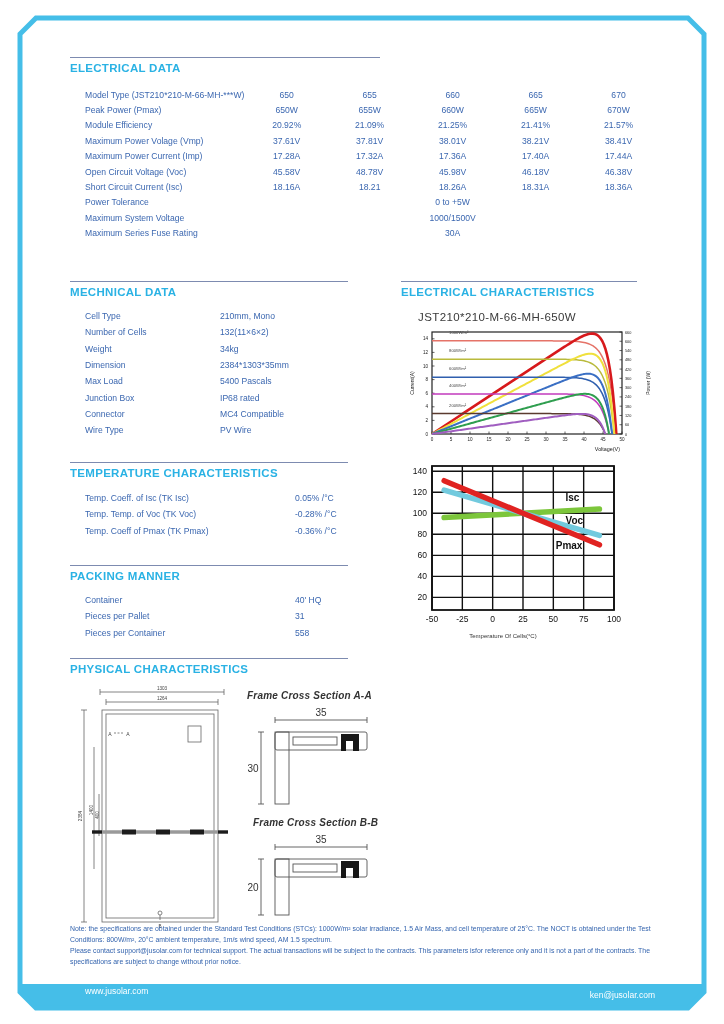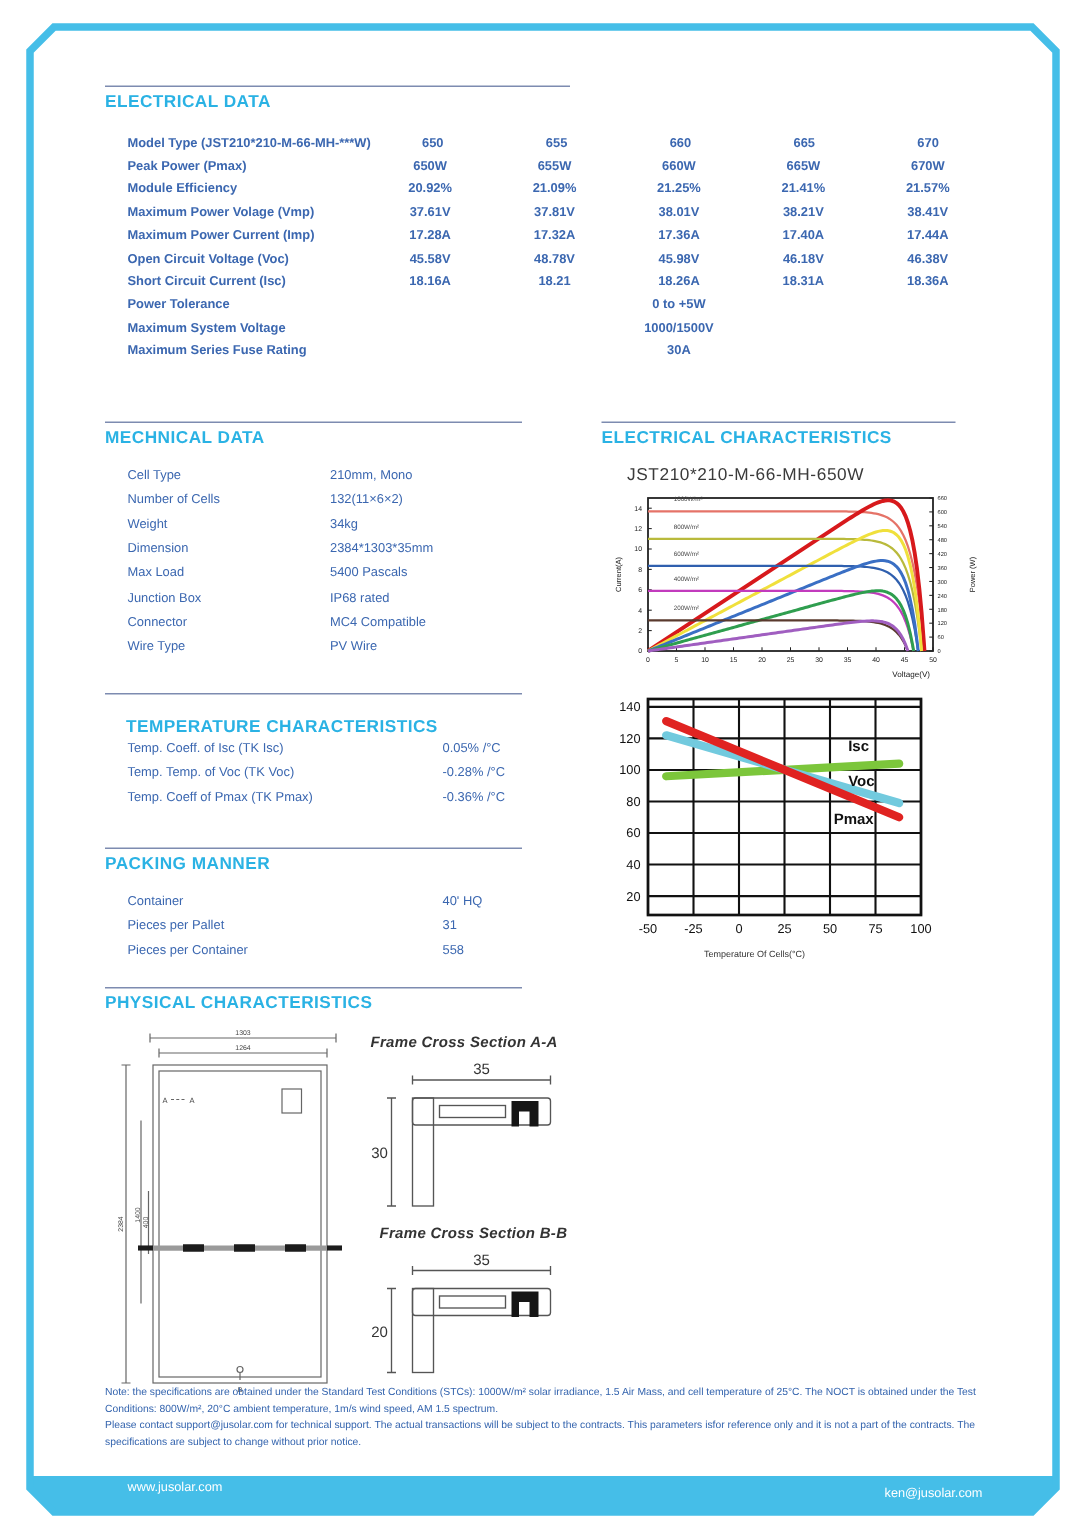--- a/index.html
+++ b/index.html
@@ -2,21 +2,21 @@
 <html><head>
 <meta charset="utf-8">
 <style>
   html,body{margin:0;padding:0;background:#fff;}
   .page{position:relative;width:724px;height:1024px;background:#fff;
         font-family:"Liberation Sans",sans-serif;overflow:hidden;border-radius:18px;}
   .abs{position:absolute;}
   .divider{height:1px;background:#7d8bb0;}
   .sec-head{font-size:11.5px;font-weight:bold;color:#2ab2e4;letter-spacing:.3px;}
   
-  .trow{display:flex;align-items:center;height:15.4px;font-size:8.6px;color:#3b67b0;font-weight:bold;}
+  .trow{display:flex;align-items:center;height:15.4px;font-size:8.6px;color:#3b67b0;}
   .tlabel{width:170px;padding-left:15px;white-space:nowrap;}
   .tcell{width:88px;text-align:center;}
   .tspan{width:440px;text-align:center;}
   
   .kvrow{display:flex;height:16.3px;align-items:center;font-size:8.6px;color:#3b67b0;gap:40px;}
   .kvlabel{padding-left:15px;white-space:nowrap;}
   .mech .kvlabel{width:95px;}
   .wide .kvlabel{width:170px;}
   .kvvalue{white-space:nowrap;}
   .chart-title{font-size:11.5px;color:#3a3a3a;letter-spacing:.4px;}
@@ -226,21 +226,21 @@
       <text x="45.099999999999994" y="44.42" font-size="4.2" text-anchor="start" fill="#444">600W/m²</text>
       <polyline points="28,67.88000000925038 29.52,67.88000001119134 31.04,67.88000001353957 32.56,67.88000001638052 34.08,67.88000001981757 35.6,67.88000002397581 37.120000000000005,67.88000002900654 38.64,67.88000003509288 40.16,67.88000004245625 41.68,67.88000005136465 43.199999999999996,67.88000006214227 44.72,67.88000007518131 46.24,67.88000009095627 47.760000000000005,67.88000011004122 49.28,67.8800001331307 50.800000000000004,67.88000016106491 52.32000000000001,67.88000019486046 53.84,67.88000023574716 55.360000000000014,67.88000028521293 56.88000000000001,67.8800003450579 58.400000000000006,67.88000041745987 59.92000000000001,67.88000050505362 61.44000000000001,67.88000061102679 62.96000000000001,67.88000073923583 64.48000000000002,67.88000089434641 66.00000000000001,67.88000108200316 67.52000000000001,67.88000130903507 69.04000000000002,67.8800015837041 70.56000000000002,67.88000191600571 72.08000000000001,67.88000231803271 73.60000000000002,67.88000280441523 75.12000000000002,67.88000339285325 76.64000000000001,67.88000410476062 78.16000000000003,67.88000496604434 79.68000000000004,67.88000600804742 81.20000000000002,67.88000726868938 82.72000000000003,67.88000879384626 84.24000000000004,67.88001063902004 85.76000000000003,67.88001287135846 87.28000000000003,67.88001557209856 88.80000000000003,67.88001883952299 90.32000000000002,67.8800227925366 91.84000000000002,67.88002757499353 93.36000000000001,67.8800333609322 94.88000000000001,67.88004036090877 96.39999999999999,67.88004882965936 97.92,67.88005907537035 99.43999999999998,67.8800714708935 100.95999999999998,67.88008646731433 102.47999999999998,67.88010461036765 103.99999999999997,67.88012656029747 105.51999999999997,67.88015311588376 107.03999999999996,67.88018524351102 108.55999999999996,67.88022411233592 110.07999999999994,67.8802711368341 111.59999999999995,67.88032802827428 113.11999999999993,67.88039685699323 114.63999999999994,67.88048012773723 116.15999999999993,67.88058087081237 117.67999999999992,67.88070275236046 119.19999999999992,67.8808502077736 120.71999999999991,67.88102860310255 122.23999999999991,67.88124443033271 123.75999999999989,67.88150554363403 125.2799999999999,67.88182144518207 126.7999999999999,67.88220363095184 128.31999999999988,67.8826660090678 129.83999999999986,67.88322540593455 131.3599999999999,67.88390217856656 132.87999999999988,67.88472095540041 134.39999999999986,67.88571153254844 135.91999999999985,67.88690995810916 137.43999999999983,67.88835984399373 138.95999999999987,67.89011395300747 140.47999999999985,67.89223611894121 141.99999999999983,67.89480356954724 143.5199999999998,67.89790973693479 145.03999999999985,67.90166765765849 146.55999999999983,67.90621408623227 148.0799999999998,67.91171447176356 149.5999999999998,67.91836897881277 151.11999999999983,67.92641977158281 152.6399999999998,67.93615982651808 154.1599999999998,67.94794359401175 155.67999999999978,67.96219989721205 157.1999999999998,67.97944753732784 158.71999999999977,68.0003141733263 160.23999999999978,68.02555916307378 161.75999999999976,68.05610119713225 163.27999999999977,68.09305173083263 164.79999999999976,68.13775543125175 166.31999999999974,68.19183911099961 167.83999999999975,68.25727092956598 169.35999999999976,68.33643201662332 170.87999999999974,68.43220312372995 172.39999999999972,68.54806945777594 173.91999999999973,68.68824751116638 175.4399999999997,68.85783850421996 176.95999999999972,69.06301402370573 178.4799999999997,69.31124061309171 179.99999999999972,69.61155148756941 181.5199999999997,69.97487526183812 183.0399999999997,70.41443365338299 184.5599999999997,70.9462226340695 186.07999999999967,71.5895945396442 187.59999999999968,72.36796232069238 189.1199999999997,73.30965156345266 190.63999999999965,74.44893128638294 192.15999999999966,75.82726102420122 193.67999999999967,77.49479958204361 195.19999999999965,79.51223036482027 196.71999999999963,81.95296970734015 198.23999999999964,84.90583856855845 199.75999999999962,88.47829481558662 201.27999999999963,92.80034372353073 202.79999999999964,98.02926899817902 204.3199999999996,104.35535648821195 205.08,108" fill="none" stroke="#c23bbd" stroke-width="1.5"></polyline>
       <polyline points="28,108 29.52,107.58024247813336 31.04,107.16048495631584 32.56,106.74072743456293 34.08,106.32096991289441 35.6,105.90121239133555 37.120000000000005,105.48145486991847 38.64,105.06169734868396 40.16,104.6419398276837 41.68,104.22218230698302 43.199999999999996,103.80242478666429 44.72,103.38266726683136 46.24,102.96290974761476 47.760000000000005,102.54315222917846 49.28,102.12339471172808 50.800000000000004,101.70363719552118 52.32000000000001,101.28387968087999 53.84,100.86412216820725 55.360000000000014,100.44436465800571 56.88000000000001,100.02460715090251 58.400000000000006,99.60484964767915 59.92000000000001,99.18509214930863 61.44000000000001,98.76533465700153 62.96000000000001,98.34557717226275 64.48000000000002,97.92581969696175 66.00000000000001,97.50606223341937 67.52000000000001,97.0863047845148 69.04000000000002,96.66654735381785 70.56000000000002,96.24678994575191 72.08000000000001,95.8270325657951 73.60000000000002,95.40727522072794 75.12000000000002,94.98751791893898 76.64000000000001,94.56776067080087 78.16000000000003,94.1480034891338 79.68000000000004,93.72824638977588 81.20000000000002,93.30848939228518 82.72000000000003,92.88873252080359 84.24000000000004,92.46897580511919 85.76000000000003,92.04921928197295 87.28000000000003,91.629462996665 88.80000000000003,91.20970700502883 90.32000000000002,90.78995137585733 91.84000000000002,90.37019619388292 93.36000000000001,89.95044156343796 94.88000000000001,89.5306876129494 96.39999999999999,89.11093450045655 97.92,88.6911824203839 99.43999999999998,88.27143161185212 100.95999999999998,87.85168236887503 102.47999999999998,87.4319350528678 103.99999999999997,87.01219010798766 105.51999999999997,86.59244807994457 107.03999999999996,86.1727096390633 108.55999999999996,85.75297560855222 110.07999999999994,85.33324699914893 111.59999999999995,84.9135250515738 113.11999999999993,84.4938112885431 114.63999999999994,84.07410757848393 116.15999999999993,83.6544162135719 117.67999999999992,83.23474000529684 119.19999999999992,82.81508240147659 120.71999999999991,82.39544762951185 122.23999999999991,81.97584087174283 123.75999999999989,81.55626848007188 125.2799999999999,81.13673823860981 126.7999999999999,80.71725968505014 128.31999999999988,80.29784450385283 129.83999999999986,79.87850700722336 131.3599999999999,79.45926472342016 132.87999999999988,79.04013911625471 134.39999999999986,78.62115646493822 135.91999999999985,78.20234893988739 137.43999999999983,77.78375591798664 138.95999999999987,77.36542559043113 140.47999999999985,76.9474169280251 141.99999999999983,76.52980208315454 143.5199999999998,76.11266932515896 145.03999999999985,75.69612662719284 146.55999999999983,75.28030604874006 148.0799999999998,74.86536908976038 149.5999999999998,74.45151323126613 151.11999999999983,74.03897992449036 152.6399999999998,73.62806434858905 154.1599999999998,73.21912732730732 155.67999999999978,72.81260988102133 157.1999999999998,72.40905099544194 158.71999999999977,72.00910931617648 160.23999999999978,71.6135896343408 161.75999999999976,71.22347521865004 163.27999999999977,70.83996728139331 164.79999999999976,70.46453314855756 166.31999999999974,70.09896504924723 167.83999999999975,69.74545186002419 169.35999999999976,69.40666665240732 170.87999999999974,69.08587351667344 172.39999999999972,68.78705789684808 173.91999999999973,68.51508560027725 175.4399999999997,68.27589677687139 176.95999999999972,68.07674254240703 178.4799999999997,67.926473601234 179.99999999999972,67.83589227223797 181.5199999999997,67.81818181818181 183.0399999999997,67.8894300203103 184.5599999999997,68.06926764636623 186.07999999999967,68.381646975871 187.59999999999968,68.85579104817506 189.1199999999997,69.52735100133063 190.63999999999965,70.43981703501159 192.15999999999966,71.64623847720901 193.67999999999967,73.21132055031433 195.19999999999965,75.21398018993708 196.71999999999963,77.75046124462295 198.23999999999964,80.9381312768574 199.75999999999962,84.92010884793056 201.27999999999963,89.8709026392786 202.79999999999964,96.00328330422629 204.3199999999996,103.5766570945518 205.08,108" fill="none" stroke="#2f9e4f" stroke-width="2" stroke-linejoin="round"></polyline>
       <text x="45.099999999999994" y="61.08" font-size="4.2" text-anchor="start" fill="#444">400W/m²</text>
       <polyline points="28,87.60000000757243 29.52,87.60000000916133 31.04,87.60000001108361 32.56,87.60000001340923 34.08,87.60000001622284 35.6,87.6000000196268 37.120000000000005,87.600000023745 38.64,87.60000002872732 40.16,87.60000003475504 41.68,87.60000004204753 43.199999999999996,87.60000005087018 44.72,87.60000006154405 46.24,87.60000007445755 47.760000000000005,87.60000009008067 49.28,87.60000010898189 50.800000000000004,87.60000013184907 52.32000000000001,87.60000015951438 53.84,87.60000019298457 55.360000000000014,87.60000023347767 56.88000000000001,87.60000028246725 58.400000000000006,87.6000003417361 59.92000000000001,87.60000041344108 61.44000000000001,87.6000005001916 62.96000000000001,87.60000060514457 64.48000000000002,87.60000073211938 66.00000000000001,87.60000088573675 67.52000000000001,87.60000107158697 69.04000000000002,87.6000012964333 70.56000000000002,87.60000156845817 72.08000000000001,87.60000189756079 73.60000000000002,87.60000229571756 75.12000000000002,87.60000277741781 76.64000000000001,87.60000336019108 78.16000000000003,87.60000406524507 79.68000000000004,87.60000491823743 81.20000000000002,87.6000059502094 82.72000000000003,87.60000719871546 84.24000000000004,87.60000870919002 85.76000000000003,87.60001053660076 87.28000000000003,87.600012747449 88.80000000000003,87.60001542218973 90.32000000000002,87.60001865815944 91.84000000000002,87.60002257311834 93.36000000000001,87.60002730953572 94.88000000000001,87.60003303977456 96.39999999999999,87.60003997236403 97.92,87.60004835958802 99.43999999999998,87.60005850666602 100.95999999999998,87.60007078286046 102.47999999999998,87.60008563491435 103.99999999999997,87.60010360330888 105.51999999999997,87.60012534193201 107.03999999999996,87.60015164187408 108.55999999999996,87.60018346021643 110.07999999999994,87.60022195486053 111.59999999999995,87.60026852666519 113.11999999999993,87.60032487042521 114.63999999999994,87.60039303654669 116.15999999999993,87.60047550566331 117.67999999999992,87.60057527890918 119.19999999999992,87.60069598713301 120.71999999999991,87.60084202302846 122.23999999999991,87.6010187009886 123.75999999999989,87.60123245050208 125.2799999999999,87.60149105012863 126.7999999999999,87.60180391056866 128.31999999999988,87.60218241712822 129.83999999999986,87.60264034404159 131.3599999999999,87.60319435572963 132.87999999999988,87.60386461323475 134.39999999999986,87.60467550790153 135.91999999999985,87.60565654900232 137.43999999999983,87.60684343760921 138.95999999999987,87.60827936579211 140.47999999999985,87.6100165884215 141.99999999999983,87.6121183247757 143.5199999999998,87.61466105915405 145.03999999999985,87.6177373242174 146.55999999999983,87.62145906834478 148.0799999999998,87.62596172954733 149.5999999999998,87.63140916419388 151.11999999999983,87.63799960990889 152.6399999999998,87.6459728996389 154.1599999999998,87.65561918941474 155.67999999999978,87.66728951742115 157.1999999999998,87.68140857862937 158.71999999999977,87.69849017987416 160.23999999999978,87.71915593780119 161.75999999999976,87.74415790012182 163.27999999999977,87.77440591338559 164.79999999999976,87.811000733211 166.31999999999974,87.85527408188936 167.83999999999975,87.90883711109805 169.35999999999976,87.97363903333016 170.87999999999974,88.0520380556972 172.39999999999972,88.14688719745708 173.91999999999973,88.2616381142538 175.4399999999997,88.4004667073372 176.95999999999972,88.5684250888084 178.4799999999997,88.77162543305936 179.99999999999972,89.01746240494509 181.5199999999997,89.31488225907346 183.0399999999997,89.67470840300615 184.5599999999997,90.11003527194337 186.07999999999967,90.63670484838786 187.59999999999968,91.27388316781807 189.1199999999997,92.04475778999151 190.63999999999965,92.9773816175606 192.15999999999966,94.10569376940872 193.67999999999967,95.47075465931378 195.19999999999965,97.12224022569387 196.71999999999963,99.12024968895777 198.23999999999964,101.5374926225683 199.75999999999962,104.46193492753368 201.27999999999963,107.99999999999903 201.28,108" fill="none" stroke="#5a3a2e" stroke-width="1.5"></polyline>
       <polyline points="28,108 29.52,107.78477353191556 31.04,107.56954706387168 32.56,107.35432059588113 34.08,107.13909412796025 35.6,106.92386766012989 37.120000000000005,106.70864119241655 38.64,106.49341472485392 40.16,106.27818825748467 41.68,106.06296179036269 43.199999999999996,105.84773532355604 44.72,105.63250885715038 46.24,105.4172823912535 47.760000000000005,105.20205592600072 49.28,104.98682946156181 50.800000000000004,104.77160299814935 52.32000000000001,104.55637653602935 53.84,104.34115007553424 55.360000000000014,104.12592361707907 56.88000000000001,103.9106971611815 58.400000000000006,103.69547070848662 59.92000000000001,103.48024425979767 61.44000000000001,103.26501781611391 62.96000000000001,103.04979137867761 64.48000000000002,102.83456494903197 66.00000000000001,102.61933852909277 67.52000000000001,102.40411212123672 69.04000000000002,102.18888572841061 70.56000000000002,101.97365935426586 72.08000000000001,101.75843300332447 73.60000000000002,101.54320668118366 75.12000000000002,101.3279803947679 76.64000000000001,101.11275415263962 78.16000000000003,100.89752796538154 79.68000000000004,100.68230184606762 81.20000000000002,100.4670758108426 82.72000000000003,100.25184987963495 84.24000000000004,100.03662407703405 85.76000000000003,99.82139843336866 87.28000000000003,99.60617298603289 88.80000000000003,99.39094778111594 90.32000000000002,99.1757228754046 91.84000000000002,98.96049833884344 93.36000000000001,98.74527425755622 94.88000000000001,98.5300507375562 96.39999999999999,98.31482790930097 97.92,98.09960593328312 99.43999999999998,97.88438500689087 100.95999999999998,97.66916537282535 102.47999999999998,97.45394732942587 103.99999999999997,97.23873124333326 105.51999999999997,97.02351756501761 107.03999999999996,96.80830684781549 108.55999999999996,96.59309977126507 110.07999999999994,96.37789716970526 111.59999999999995,96.16270006732015 113.11999999999993,95.94750972107435 114.63999999999994,95.73232767330836 116.15999999999993,95.51715581615652 117.67999999999992,95.30199647043428 119.19999999999992,95.08685248223013 120.71999999999991,94.87172734115899 122.23999999999991,94.65662532511472 123.75999999999989,94.4415516774359 125.2799999999999,94.2265128237138 126.7999999999999,94.01151663707896 128.31999999999988,93.79657276276454 129.83999999999986,93.58169301514283 131.3599999999999,93.36689186335838 132.87999999999988,93.15218702525758 134.39999999999986,92.93760019368048 135.91999999999985,92.72315792451174 137.43999999999983,92.50889272239726 138.95999999999987,92.29484436797875 140.47999999999985,92.08106154019912 141.99999999999983,91.86760379907153 143.5199999999998,91.65454400875635 145.03999999999985,91.4419712984267 146.55999999999983,91.22999467992594 148.0799999999998,91.01874746748337 149.5999999999998,90.80839267679875 151.11999999999983,90.5991296199035 152.6399999999998,90.39120195990279 154.1599999999998,90.18490754788935 155.67999999999978,89.98061043529479 157.1999999999998,89.77875554151564 158.71999999999977,89.57988656223858 160.23999999999978,89.38466783265919 161.75999999999976,89.19391101682457 163.27999999999977,89.00860768582106 164.79999999999976,88.82996908102209 166.31999999999974,88.65947464330259 167.83999999999975,88.49893123622034 169.35999999999976,88.35054541431512 170.87999999999974,88.2170116035189 172.39999999999972,88.10161968947284 173.91999999999973,88.00838627600262 175.4399999999997,87.94221481019497 176.95999999999972,87.9090909090909 178.4799999999997,87.9163206106043 179.99999999999972,87.97282096226238 181.5199999999997,88.08947442197663 183.0399999999997,88.2795610559518 184.5599999999997,88.55928557826928 186.07999999999967,88.94842000428402 187.59999999999968,89.47108723145304 189.1199999999997,90.15671639399972 190.63999999999965,91.04120757796704 192.15999999999966,92.16835169380565 193.67999999999967,93.59156130500574 195.19999999999965,95.375980393427 196.71999999999963,97.60105587975053 198.23999999999964,100.36367178896302 199.75999999999962,103.7819689597635 201.27999999999963,107.99999999999883 201.28,108" fill="none" stroke="#a05ec0" stroke-width="2" stroke-linejoin="round"></polyline>
       <text x="45.099999999999994" y="80.8" font-size="4.2" text-anchor="start" fill="#444">200W/m²</text>
     </svg>
 
   <div class="abs divider" style="left:70px;top:462px;width:278px;"></div>
-  <div class="abs sec-head" style="left:84px;top:467px;margin-top:12px;">TEMPERATURE CHARACTERISTICS</div>
+  <div class="abs sec-head" style="left:70px;top:467px;">TEMPERATURE CHARACTERISTICS</div>
   <div class="abs wide" style="left:70px;top:490px;width:280px;">
       <div class="kvrow">
         <div class="kvlabel">Temp. Coeff. of Isc (TK Isc)</div>
         <div class="kvvalue">0.05% /°C</div>
       </div>
       <div class="kvrow">
         <div class="kvlabel">Temp. Temp. of Voc (TK Voc)</div>
         <div class="kvvalue">-0.28% /°C</div>
       </div>
       <div class="kvrow">

